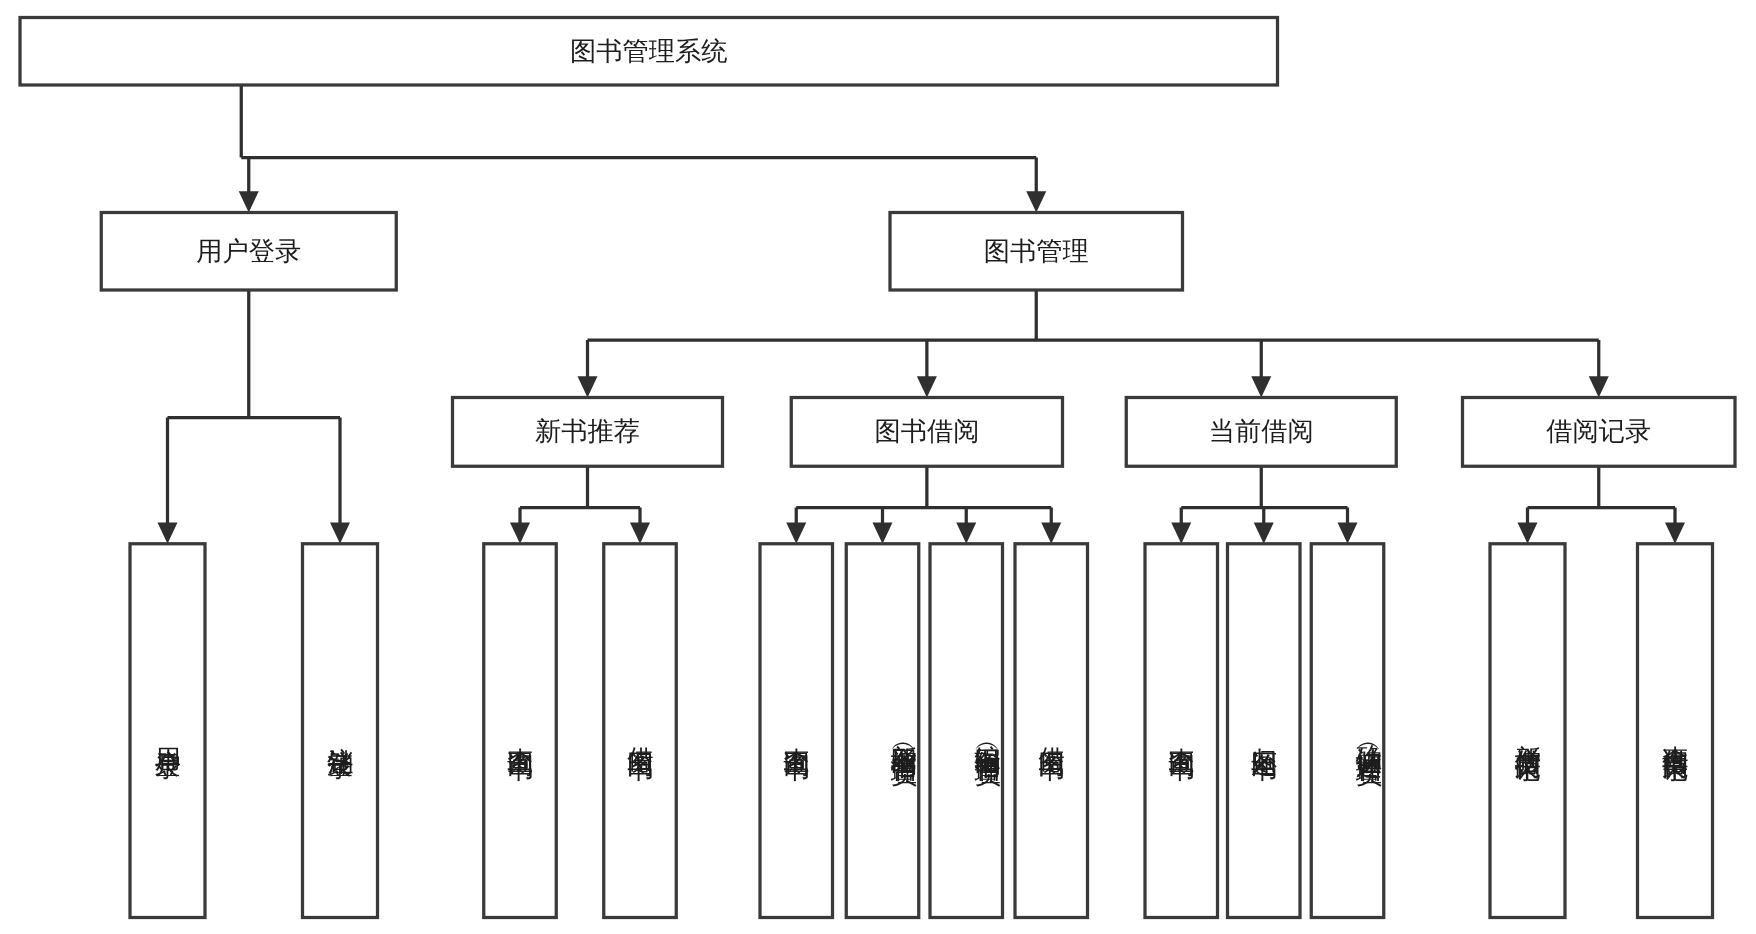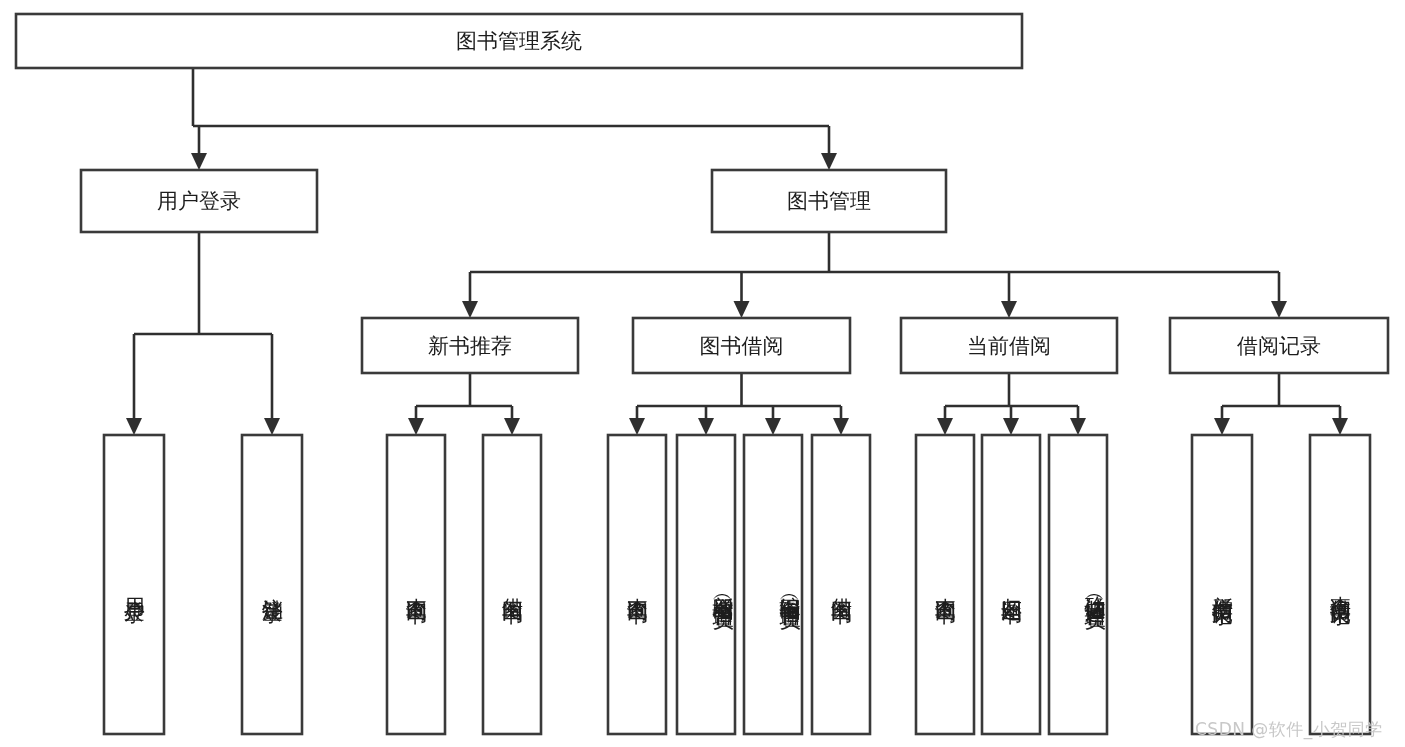--- a/index.html
+++ b/index.html
@@ -222,15 +222,14 @@
         <span>确认归还（管理员）</span>
       </div>
       <div class="leaf-label-v align-middle" style="left: 1192px; top: 435px; width: 60px; height: 299px;">
         <span>新增借阅记录</span>
       </div>
       <div class="leaf-label-v align-middle" style="left: 1310px; top: 435px; width: 60px; height: 299px;">
         <span>查询借阅记录</span>
       </div>
     </div>
 
-  <div class="watermark" style="left: 1195px; top: 718px;">CSDN @软件_小贺同学</div>
 
 </div>
 
 </body></html>

